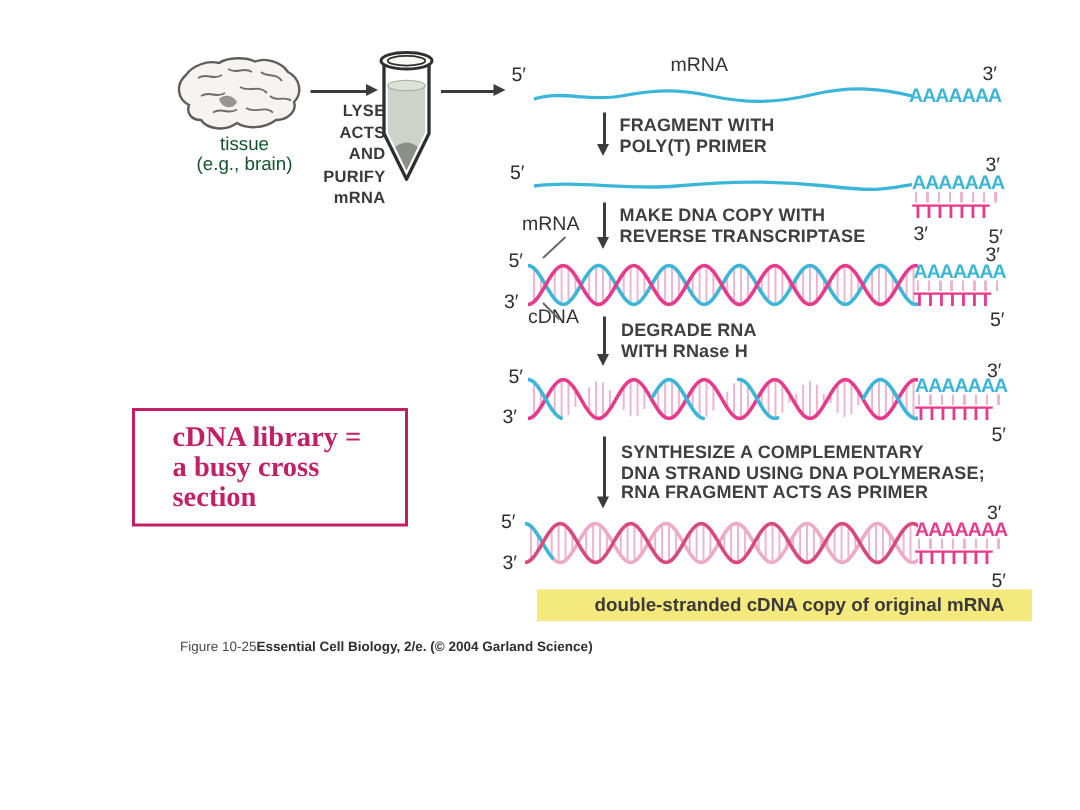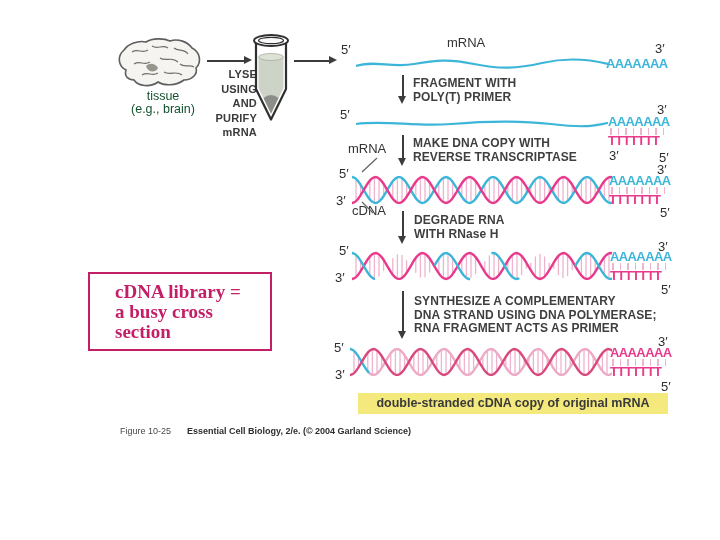--- a/index.html
+++ b/index.html
@@ -21,23 +21,23 @@
   .harrow{position:absolute;border-top:2.2px solid #3c3c3c;}
   .harrow::after{content:"";position:absolute;right:-7px;top:-5.7px;
                  border:4.5px solid transparent;border-left:8px solid #3c3c3c;border-right:0;}
   .varrow{position:absolute;border-left:2.2px solid #3c3c3c;}
   .varrow::after{content:"";position:absolute;left:-5.7px;bottom:-7px;
                  border:4.5px solid transparent;border-top:8px solid #3c3c3c;border-bottom:0;}
   .note{position:absolute;left:88px;top:272px;width:146px;border:2px solid #c31f67;color:#c31f67;
         font-family:"Liberation Serif","DejaVu Serif",serif;font-weight:700;font-size:19px;
         line-height:20px;padding:8px 9px 7px 25px;}
   .result{position:absolute;left:358px;top:393px;width:310px;height:21px;background:#f4e97d;
-          color:#3a3a3a;font-size:12.5px;font-weight:700;text-align:center;line-height:21px;}
+          color:#3a3a3a;font-size:12.5px;font-weight:700;text-align:center;line-height:21px;padding-left:20px;}
   .caption{position:absolute;left:120px;top:426px;font-size:9px;color:#4a4a4a;white-space:nowrap;}
-  .caption .b{font-weight:700;color:#2e2e2e;margin-left:16px;}
+  .caption .b{font-weight:700;color:#2e2e2e;margin-left:0;}
   .wv{stroke:#3cb6d8;stroke-width:2.2;fill:none;stroke-linecap:round;}
   .ptr{stroke:#666;stroke-width:1.3;fill:none;}
 </style>
 </head>
 <body>
 
 <div class="slide">
 
   <svg class="abs" style="left:112px;top:36px" width="94" height="58" viewBox="0 0 94 58">
     <path d="M14,34 C6,30 5,20 12,14 C16,8 26,4 34,6 C40,2 52,2 58,5 C66,2 76,6 80,12 C88,16 90,26 84,32 C86,38 80,44 72,44 C64,50 52,50 46,46 C38,52 26,50 22,44 C16,44 12,40 14,34 Z" fill="#f5f4f1" stroke="#5e5e5e" stroke-width="1.6"></path>
@@ -54,21 +54,21 @@
 
   <div class="tissue" style="left:110px;top:90px;width:106px">
     <div>tissue</div>
     <div>(e.g., brain)</div>
   </div>
 
   <div class="harrow" style="left:207px;top:60px;width:38px"></div>
 
   <div class="lyse" style="left:203px;top:67px;width:54px">
     <div>LYSE</div>
-    <div>USING</div>
+    <div>ACTS</div>
     <div>AND</div>
     <div>PURIFY</div>
     <div>mRNA</div>
   </div>
 
   <svg class="abs" style="left:250px;top:31px" width="42" height="96" viewBox="0 0 42 96">
     <path d="M8.5,26 L8.5,57 L21,83 L33.5,57 L33.5,26 Z" fill="#cdd4c7"></path>
     <ellipse cx="21" cy="26" rx="12.5" ry="3.5" fill="#dde2d6" stroke="#a7ada0" stroke-width="0.8"></ellipse>
     <path d="M13.5,67 L21,82.5 L28.5,67 Q21,61 13.5,67 Z" fill="#8b8f88"></path>
     <path d="M6,10 L6,58 L21,88.5 L36,58 L36,10" fill="none" stroke="#2f2f2f" stroke-width="2.2" stroke-linejoin="round"></path>

